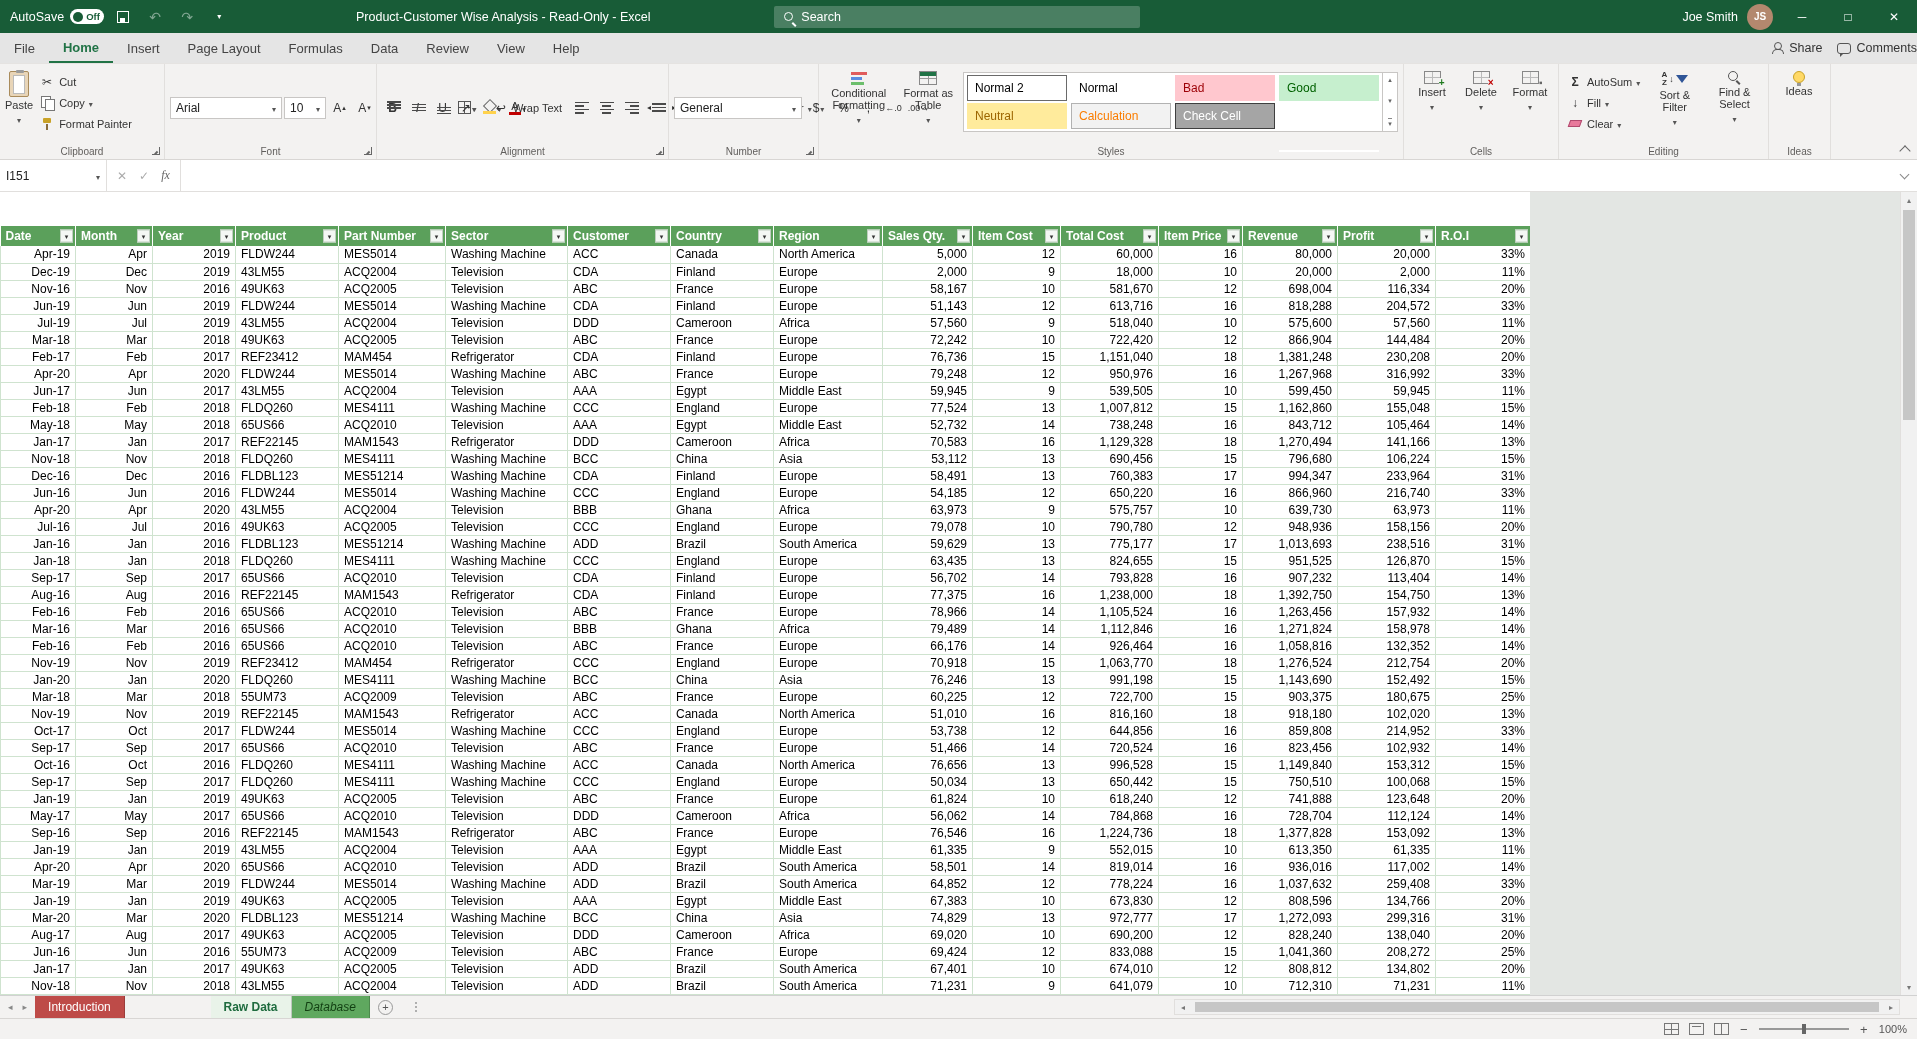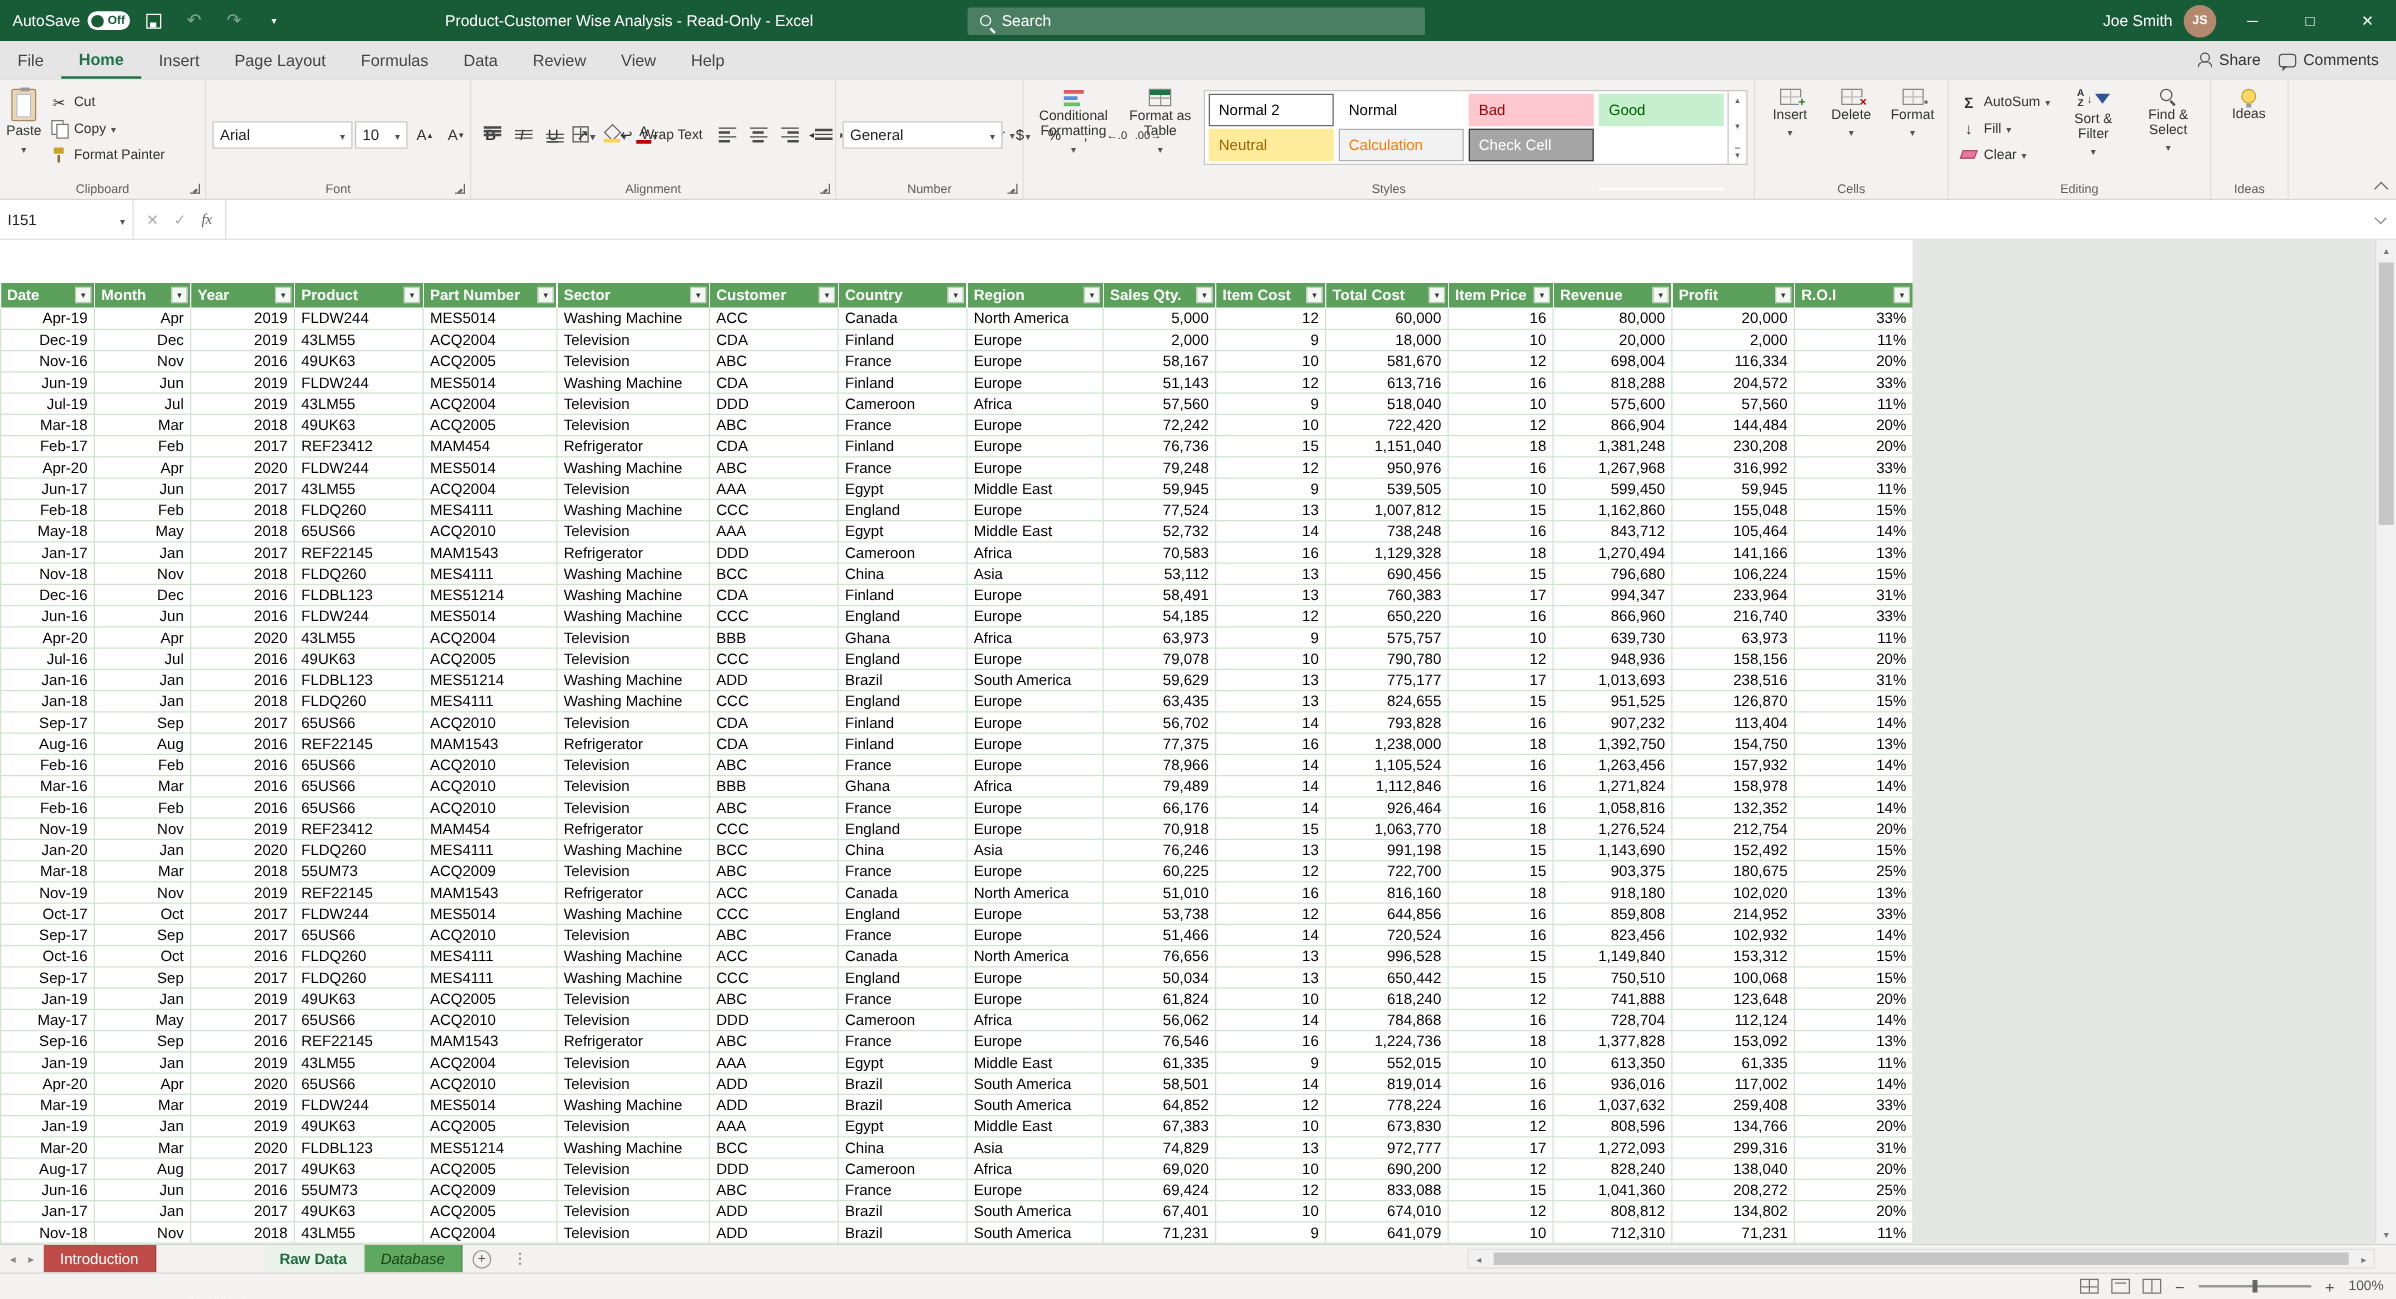--- a/index.html
+++ b/index.html
@@ -26,21 +26,21 @@
   .spacer { flex:1; }
   .account { display:flex; align-items:center; gap:9px; padding-right:6px; }
   .avatar { width:26px; height:26px; border-radius:50%; background:#B3886E; display:flex; align-items:center; justify-content:center; font-size:10px; font-weight:bold; color:#fff; }
   .winbtn { width:46px; height:33px; display:flex; align-items:center; justify-content:center; font-size:12px; }
 
   
   .tabrow { position:absolute; left:0; top:33px; right:0; height:31px; background:#e5e5e5; display:flex; align-items:stretch; border-bottom:1px solid #E5E3E1; }
   #ribbon-tab-list { display:flex; }
   .rtab { padding:0 14px; display:flex; align-items:center; font-size:13px; color:#444; }
   .rtab.active { color:var(--accent,#217346); border-bottom:2.5px solid var(--accent,#217346); font-weight:bold; }
-  .tabrow-right { margin-left:auto; display:flex; align-items:center; gap:14px; padding-right:14px; }
+  .tabrow-right { margin-left:auto; display:flex; align-items:center; gap:14px; }
   .pillbtn { display:flex; align-items:center; gap:6px; font-size:12.5px; color:#333; }
   .ico-person { width:12px; height:12px; position:relative; }
   .ico-person::before { content:""; position:absolute; left:3px; top:0; width:6px; height:6px; border-radius:50%; border:1.5px solid #555; }
   .ico-person::after { content:""; position:absolute; left:1px; bottom:0; width:10px; height:4px; border-radius:5px 5px 0 0; border:1.5px solid #555; border-bottom:none; }
   .ico-bubble { width:14px; height:11px; border:1.5px solid #555; border-radius:3px; position:relative; }
   .ico-bubble::after { content:""; position:absolute; left:2px; bottom:-4px; border-left:4px solid #555; border-bottom:4px solid transparent; }
 
   
   .ribbon { position:absolute; left:0; top:64px; right:0; height:96px; background:#F3F2F1; border-bottom:1px solid #D8D6D4; display:flex; }
   .rgroup { position:relative; flex:none; height:100%; border-right:1px solid #E1DFDD; padding:4px 5px 16px; display:flex; gap:3px; }

